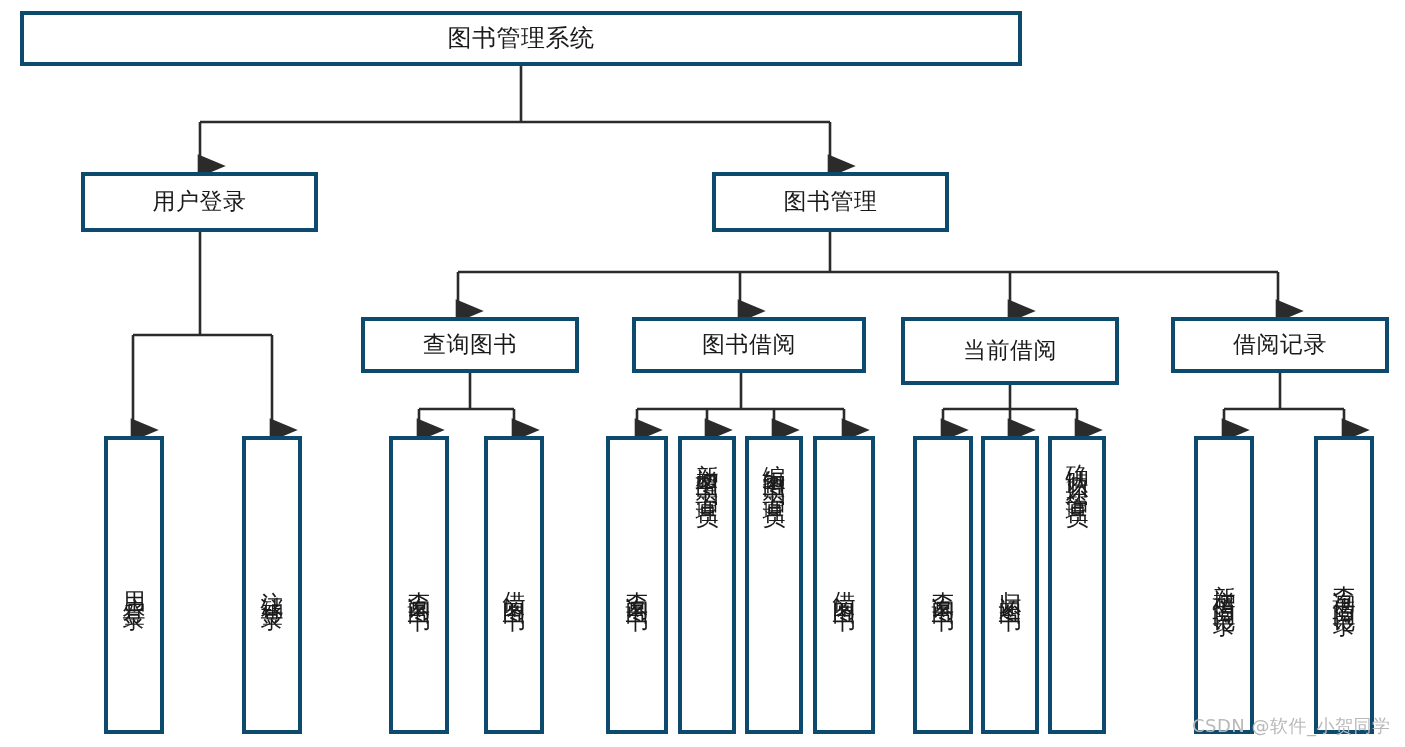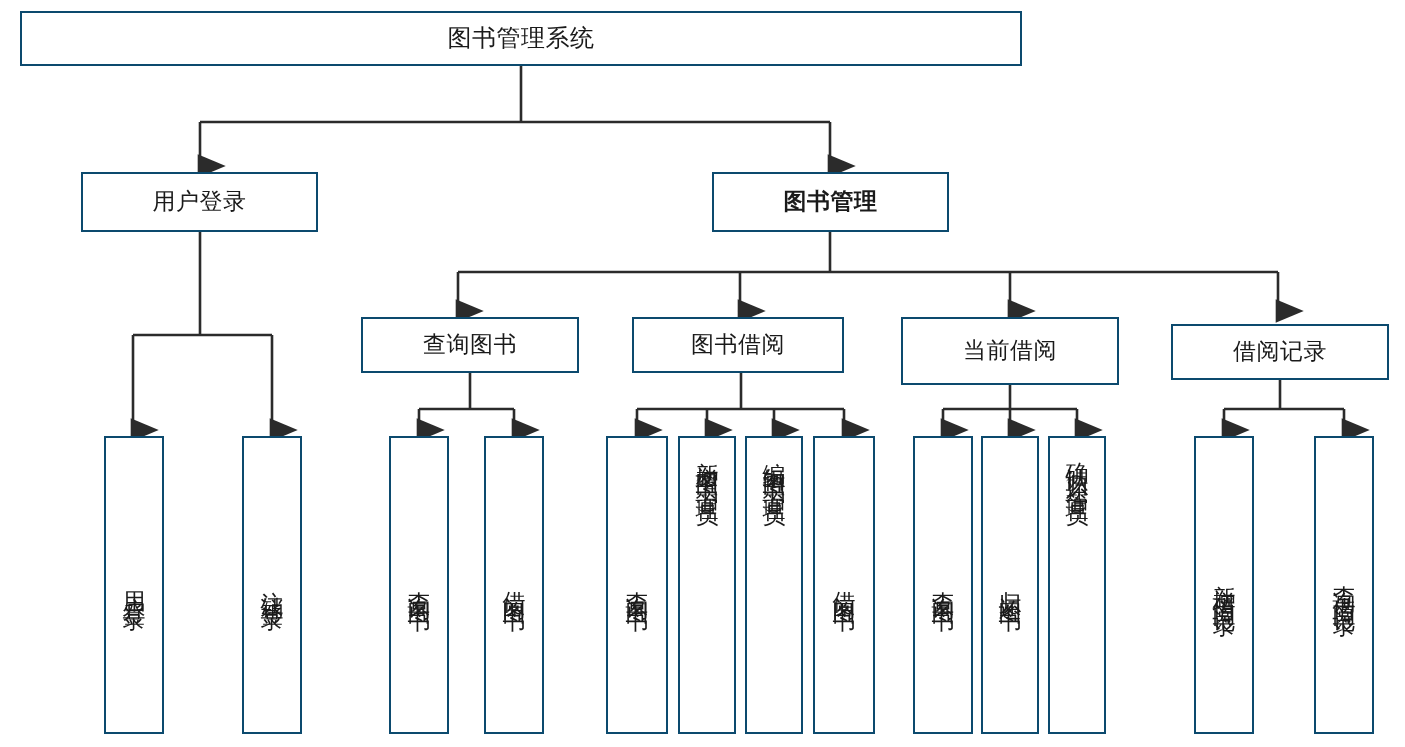--- a/index.html
+++ b/index.html
@@ -20,21 +20,21 @@
   svg#connectors {
     position: absolute;
     left: 0;
     top: 0;
     width: 1405px;
     height: 747px;
   }
   .node-box {
     position: absolute;
     box-sizing: border-box;
-    border: 2px solid #0c4a6e;
+    border: 4px solid #0c4a6e;
     background: #ffffff;
     display: flex;
     align-items: center;
     justify-content: center;
     overflow: hidden;
   }
   .node-label {
     color: #1a1a1a;
     line-height: 1.18;
     text-align: center;
@@ -132,34 +132,34 @@
     </g>
   </svg>
 
   <div class="node-box node-h node-root" style="left: 20px; top: 11px; width: 1002px; height: 55px;">
     <span class="node-label">图书管理系统</span>
   </div>
 
   <div class="node-box node-h" style="left: 81px; top: 172px; width: 237px; height: 60px;">
     <span class="node-label">用户登录</span>
   </div>
-  <div class="node-box node-h" style="left: 712px; top: 172px; width: 237px; height: 60px; font-weight: bold;">
+  <div class="node-box node-h" style="left: 712px; top: 172px; width: 237px; height: 60px;">
     <span class="node-label">图书管理</span>
   </div>
 
   <div class="node-box node-h" style="left: 361px; top: 317px; width: 218px; height: 56px;">
     <span class="node-label">查询图书</span>
   </div>
-  <div class="node-box node-h" style="left: 632px; top: 317px; width: 212px; height: 56px;">
+  <div class="node-box node-h" style="left: 632px; top: 317px; width: 234px; height: 56px;">
     <span class="node-label">图书借阅</span>
   </div>
   <div class="node-box node-h" style="left: 901px; top: 317px; width: 218px; height: 68px;">
     <span class="node-label">当前借阅</span>
   </div>
-  <div class="node-box node-h" style="left: 1171px; top: 324px; width: 218px; height: 56px;">
+  <div class="node-box node-h" style="left: 1171px; top: 317px; width: 218px; height: 56px;">
     <span class="node-label">借阅记录</span>
   </div>
 
   <div class="node-box node-v center-text" style="left: 104px; top: 436px; width: 60px; height: 298px;">
     <span class="node-label">用户登录</span>
   </div>
   <div class="node-box node-v center-text" style="left: 242px; top: 436px; width: 60px; height: 298px;">
     <span class="node-label">注销登录</span>
   </div>
   <div class="node-box node-v center-text" style="left: 389px; top: 436px; width: 60px; height: 298px;">
@@ -189,14 +189,15 @@
   <div class="node-box node-v" style="left: 1048px; top: 436px; width: 58px; height: 298px;">
     <span class="node-label">确认归还（管理员）</span>
   </div>
   <div class="node-box node-v center-text" style="left: 1194px; top: 436px; width: 60px; height: 298px;">
     <span class="node-label">新增借阅记录</span>
   </div>
   <div class="node-box node-v center-text" style="left: 1314px; top: 436px; width: 60px; height: 298px;">
     <span class="node-label">查询借阅记录</span>
   </div>
 
+  <div class="watermark" style="left: 1192px; top: 714px;">CSDN @软件_小贺同学</div>
 
 </div>
 
 </body></html>

